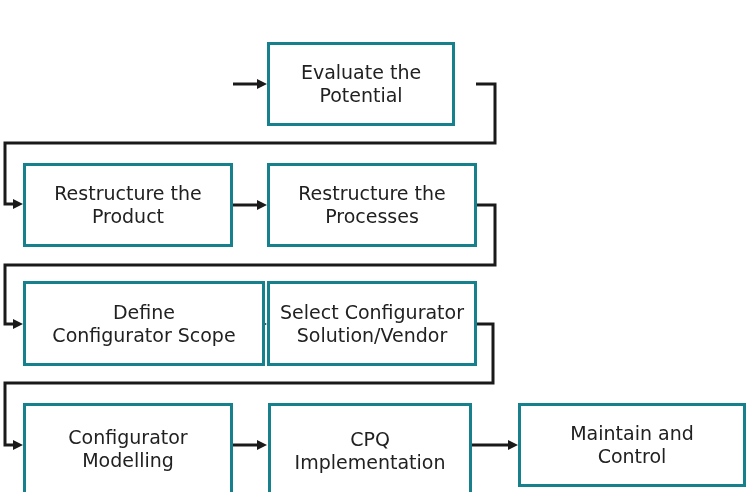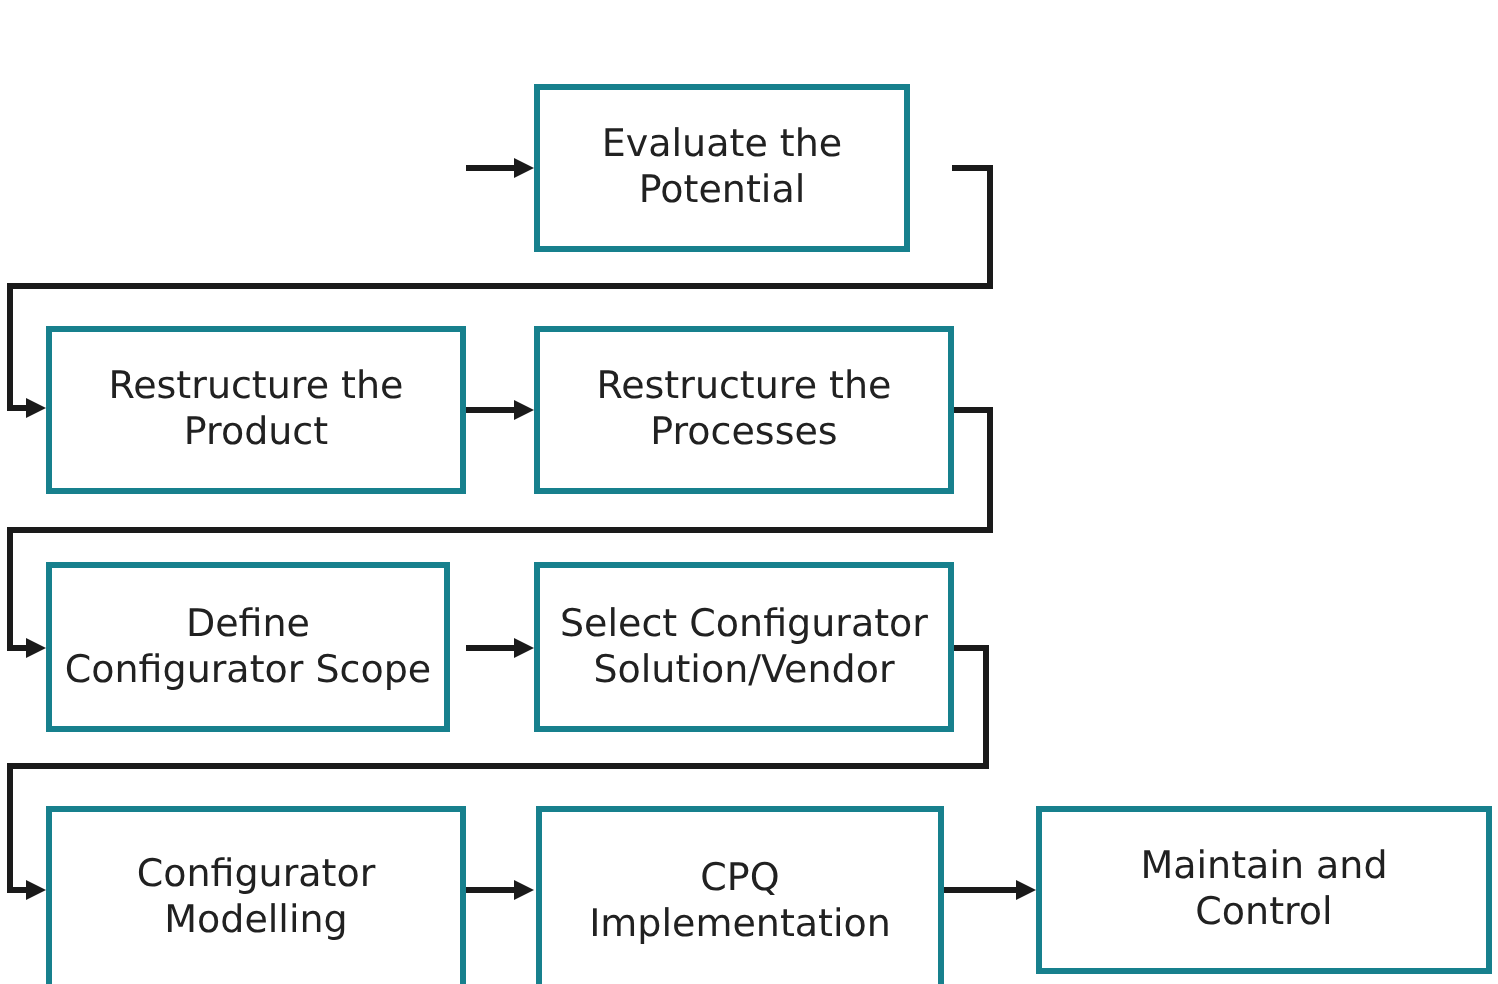--- a/index.html
+++ b/index.html
@@ -52,21 +52,21 @@
     white-space: pre-line;
     font-size: 19px;
     line-height: 23px;
     color: var(--text);
   }
   
   .b1 { left: 23px;  top: 42px;  width: 210px; height: 84px; }
   .b2 { left: 267px; top: 42px;  width: 188px; height: 84px; }
   .b3 { left: 23px;  top: 163px; width: 210px; height: 84px; }
   .b4 { left: 267px; top: 163px; width: 210px; height: 84px; }
-  .b5 { left: 23px;  top: 281px; width: 202px; height: 85px; }
+  .b5 { left: 23px;  top: 281px; width: 242px; height: 85px; }
   .b6 { left: 267px; top: 281px; width: 210px; height: 85px; }
   .b7 { left: 23px;  top: 403px; width: 210px; height: 92px; }
   .b8 { left: 268px; top: 403px; width: 204px; height: 96px; }
   .b9 { left: 518px; top: 403px; width: 228px; height: 84px; justify-content: center; }
 </style>
 </head>
 <body>
 
 <div class="canvas">
 

